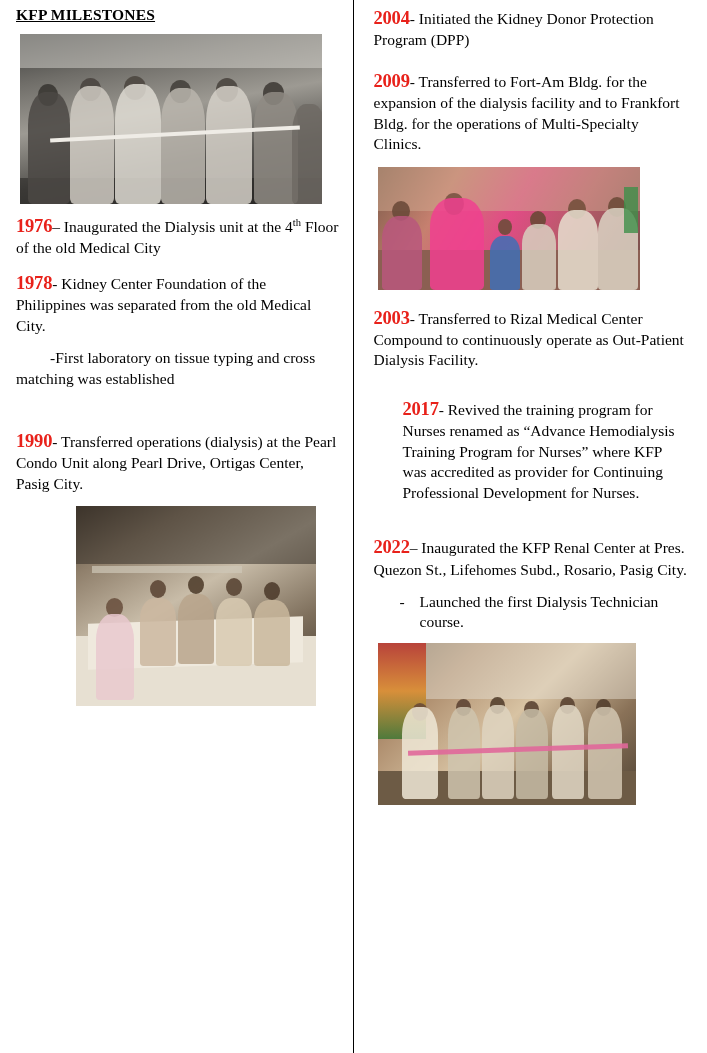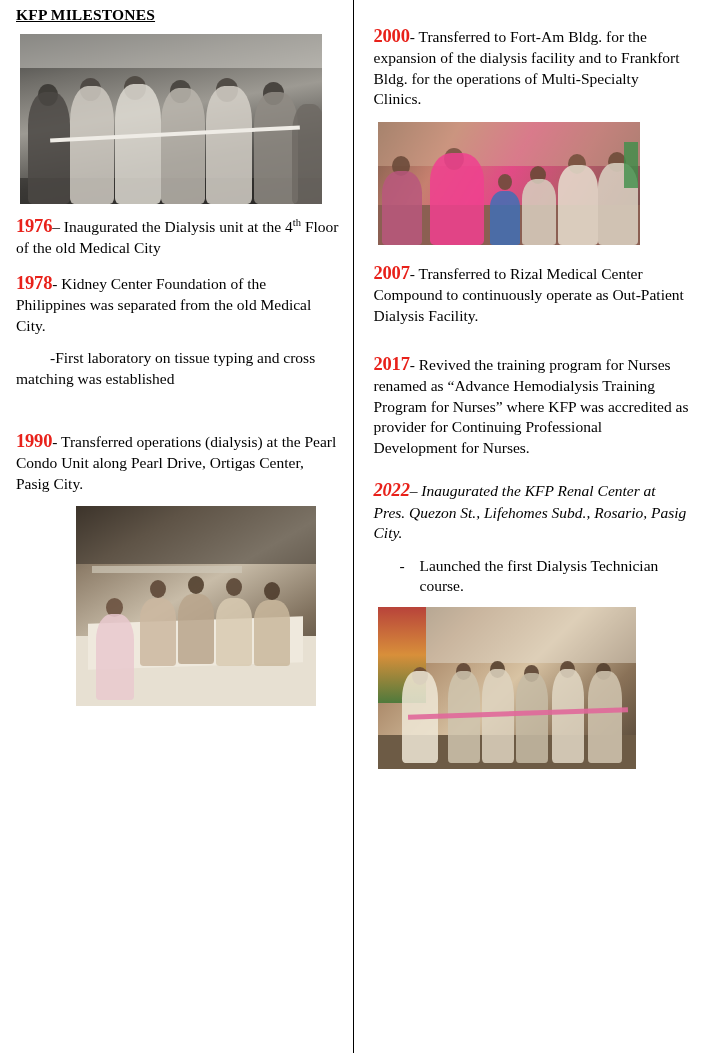--- a/index.html
+++ b/index.html
@@ -187,23 +187,27 @@
       <div class="fig" style="left:140px;bottom:40px;width:36px;height:68px;background:#d8cab1;"></div>
       <div class="head" style="left:188px;top:76px;width:16px;height:18px;background:#4f3d2d;"></div>
       <div class="fig" style="left:178px;bottom:40px;width:36px;height:66px;background:#c9b79c;"></div>
       <div style="position:absolute;left:16px;top:60px;width:150px;height:7px;background:#cfc8b8;opacity:.7;"></div>
     </div>
 
   </div>
 
   <div class="column right">
 
+    <p class="entry">
+      <span class="year">2004</span><span class="body">-</span>
+      <span class="body">Initiated the Kidney Donor Protection Program (DPP)</span>
+    </p>
 
     <p class="entry" style="margin-top:18px;">
-      <span class="year">2000</span><span class="body">-</span>
+      <span class="year">2009</span><span class="body">-</span>
       <span class="body">Transferred to Fort-Am Bldg. for the expansion of the dialysis facility and to Frankfort Bldg. for the operations of Multi-Specialty Clinics.</span>
     </p>
 
     <div class="photo p2009">
       <div class="band" style="top:0;height:44px;background:#cfa98f;"></div>
       <div style="position:absolute;left:0;bottom:0;width:100%;height:40px;background:#8b5f52;"></div>
       <div class="head" style="left:14px;top:34px;width:18px;height:20px;background:#6b4a3a;"></div>
       <div class="fig" style="left:4px;width:40px;height:74px;background:#b9577d;"></div>
       <div class="head" style="left:66px;top:26px;width:20px;height:22px;background:#7a5443;"></div>
       <div class="fig" style="left:52px;width:54px;height:92px;background:#f0408f;"></div>
@@ -212,30 +216,30 @@
       <div class="head" style="left:152px;top:44px;width:16px;height:18px;background:#6a4836;"></div>
       <div class="fig" style="left:144px;width:34px;height:66px;background:#d8cfc0;"></div>
       <div class="head" style="left:190px;top:32px;width:18px;height:20px;background:#74503d;"></div>
       <div class="fig" style="left:180px;width:40px;height:80px;background:#e7dfd0;"></div>
       <div class="head" style="left:230px;top:30px;width:18px;height:20px;background:#6e4b39;"></div>
       <div class="fig" style="left:220px;width:40px;height:82px;background:#dcd3c4;"></div>
       <div style="position:absolute;left:246px;top:20px;width:14px;height:46px;background:#3f8f4a;opacity:.8;"></div>
     </div>
 
     <p class="entry" style="margin-top:16px;">
-      <span class="year">2007</span><span class="body">-</span>
+      <span class="year">2003</span><span class="body">-</span>
       <span class="body">Transferred to Rizal Medical Center Compound to continuously operate as Out-Patient Dialysis Facility.</span>
     </p>
 
-    <p class="entry" style="margin-top:26px;">
+    <p class="entry" style="margin-top:26px;margin-left:29px;">
       <span class="year">2017</span><span class="body">-</span>
       <span class="body">Revived the training program for Nurses renamed as “Advance Hemodialysis Training Program for Nurses” where KFP was accredited as provider for Continuing Professional Development for Nurses.</span>
     </p>
 
-    <p class="entry" style="margin-top:20px;font-style:italic;">
+    <p class="entry" style="margin-top:32px;">
       <span class="year">2022</span><span class="body">–</span>
       <span class="body">Inaugurated the KFP Renal Center at Pres. Quezon St., Lifehomes Subd., Rosario, Pasig City.</span>
     </p>
 
     <p class="bullet-entry">
       <span class="dash">-</span>
       <span>Launched the first  Dialysis Technician course.</span>
     </p>
 
     <div class="photo p2022">

